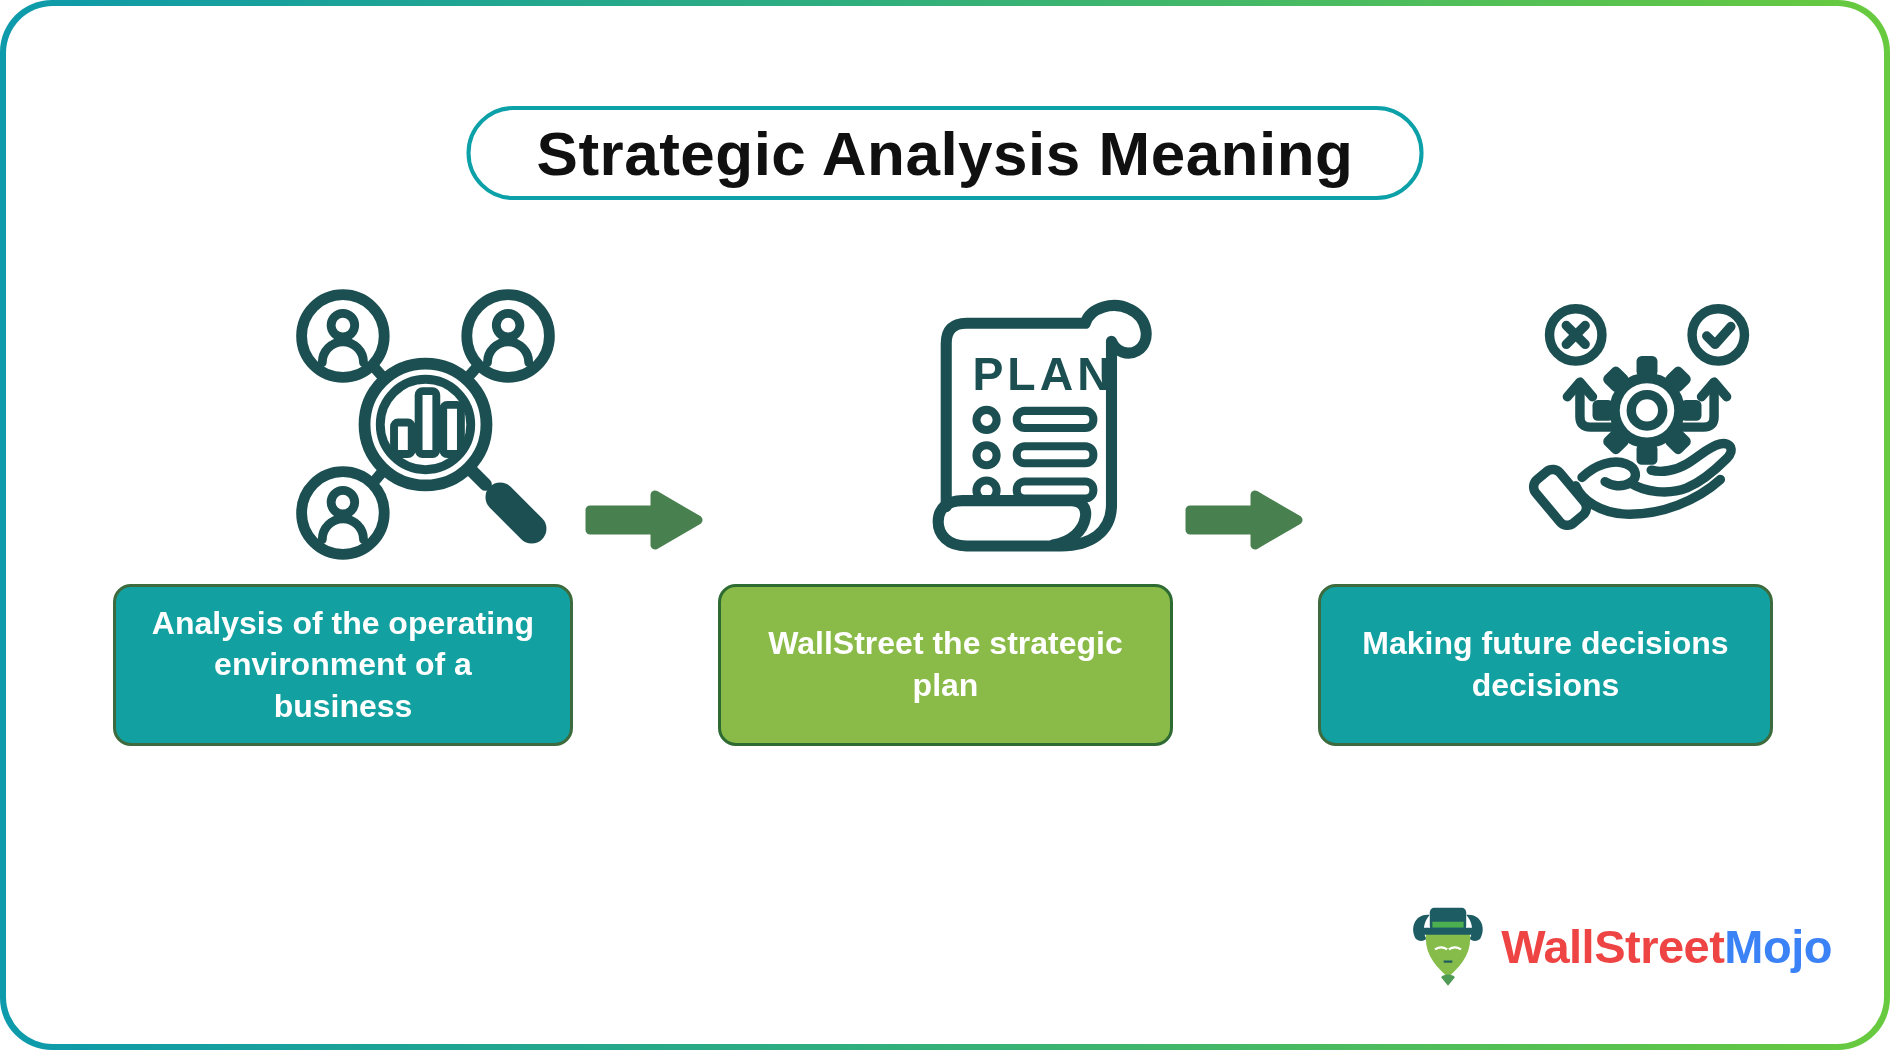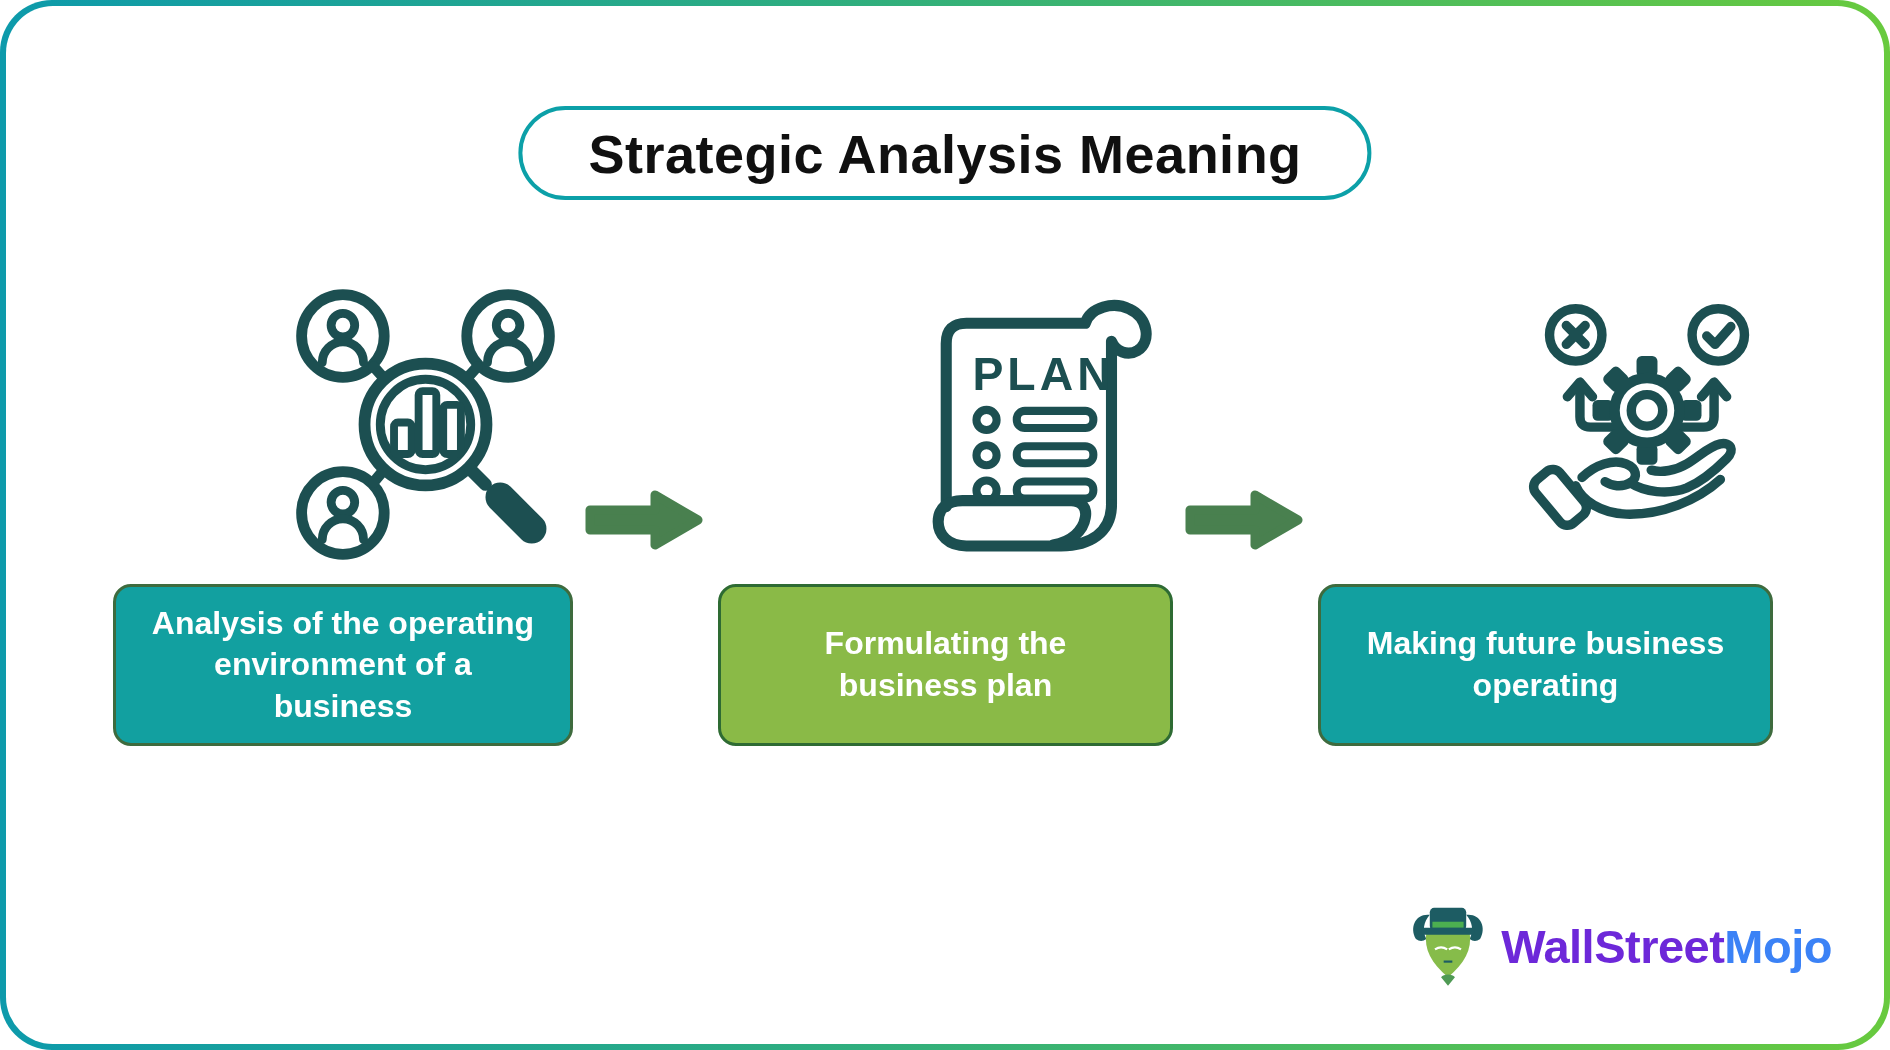--- a/index.html
+++ b/index.html
@@ -6,41 +6,41 @@
   html,body { width:1890px; height:1050px; background:#ffffff; font-family:"Liberation Sans", sans-serif; }
   .frame { position:absolute; left:0; top:0; width:1890px; height:1050px;
            background:linear-gradient(90deg,#0D9AAB 0%,#2FAE7E 45%,#68CA3E 100%);
            border-radius:52px; }
   .frame-inner { position:absolute; left:6px; top:6px; right:6px; bottom:6px;
                  background:#ffffff; border-radius:47px; }
   .title {
     position:absolute; top:106px; left:50%; transform:translateX(-50%);
     height:94px; line-height:88px; padding:0 66px;
     border:4px solid #0CA0A8; border-radius:50px;
-    font-size:54px; font-weight:800; color:#101010; white-space:nowrap;
+    font-size:62px; font-weight:800; color:#101010; white-space:nowrap;
     letter-spacing:0.5px;
   }
   .col { position:absolute; top:278px; display:flex; flex-direction:column; align-items:flex-end; }
   .col-1 { left:113px; width:460px; }
   .col-2 { left:718px; width:455px; }
   .col-3 { left:1318px; width:455px; }
   .icon-wrap { height:292px; display:flex; align-items:center; justify-content:center; }
   .box {
     margin-top:14px; width:100%; min-height:162px; border-radius:18px;
     display:flex; align-items:center; justify-content:center; text-align:center;
     padding:14px 30px; color:#ffffff; font-size:32px; font-weight:700; line-height:1.3;
   }
   .box-teal  { background:#12A0A0; border:3px solid #3E6B3E; }
   .box-green { background:#8ABA47; border:3px solid #2E6B33; }
   .arrow { position:absolute; top:487px; width:122px; height:66px; }
   .arrow-1 { left:584px; }
   .arrow-2 { left:1184px; }
   .logo { position:absolute; right:58px; top:900px; display:flex; align-items:center; gap:14px; }
   .logo-text { font-size:47px; font-weight:800; letter-spacing:-0.5px; white-space:nowrap; }
-  .logo-text .p1 { color:#6d28d9;margin-top:29px; }
+  .logo-text .p1 { color:#ef4444;margin-top:29px; }
   .logo-text .p2 { color:#3b82f6; }
   .plan-label { font-family:"Liberation Sans", sans-serif; font-weight:700; letter-spacing:4px; }
 </style>
 </head>
 <body>
 
 <div class="frame">
   <div class="frame-inner"></div>
 </div>
 
@@ -98,21 +98,21 @@
       <text class="plan-label" x="46" y="96" font-size="46" fill="#1C4F51" stroke="none">PLAN</text>
 
       <circle cx="60" cy="126" r="10" stroke-width="8"></circle>
       <circle cx="60" cy="161" r="10" stroke-width="8"></circle>
       <circle cx="60" cy="196" r="10" stroke-width="8"></circle>
       <rect x="90" y="117" width="76" height="17" rx="8" stroke-width="8"></rect>
       <rect x="90" y="152" width="76" height="17" rx="8" stroke-width="8"></rect>
       <rect x="90" y="187" width="76" height="17" rx="8" stroke-width="8"></rect>
     </svg>
   </div>
-  <div class="box box-green">Formulating the business plan</div>
+  <div class="box box-green">WallStreet the strategic plan</div>
 </div>
 
 <svg class="arrow arrow-2" viewBox="0 0 122 66">
   <polygon points="6,23 71,23 71,8 114,33 71,58 71,43 6,43" fill="#49804F" stroke="#49804F" stroke-width="9" stroke-linejoin="round"></polygon>
 </svg>
 
 <div class="col col-3">
   <div class="icon-wrap">
     <svg width="252" height="262" viewBox="0 0 240 250" fill="none" stroke="#1C4F51" stroke-linecap="round" stroke-linejoin="round">
 
@@ -147,21 +147,21 @@
       </g>
 
       <g>
         <rect x="22" y="168" width="30" height="54" rx="9" stroke-width="9" transform="rotate(-40 37 195)"></rect>
         <path d="M58,176 C70,164 88,158 100,163 C110,167 112,176 104,181 C96,186 86,184 80,180" stroke-width="9"></path>
         <path d="M104,181 C118,190 140,193 158,186 C172,180 186,168 196,158 C204,150 200,142 190,144 C178,147 170,156 158,163 C148,169 134,172 124,169" stroke-width="9"></path>
         <path d="M52,184 C58,198 76,210 100,211 C134,212 168,198 190,178" stroke-width="9"></path>
       </g>
     </svg>
   </div>
-  <div class="box box-teal">Making future business operating</div>
+  <div class="box box-teal">Making future decisions decisions</div>
 </div>
 
 <div class="logo">
   <svg width="78" height="92" viewBox="0 0 90 100">
 
     <path d="M8,42 C0,28 8,12 24,14 C17,22 15,32 20,42 C16,45 12,45 8,42 Z" fill="#1D5C63"></path>
     <path d="M82,42 C90,28 82,12 66,14 C73,22 75,32 70,42 C74,45 78,45 82,42 Z" fill="#1D5C63"></path>
 
     <path d="M20,34 L70,34 C73,54 64,70 45,86 C26,70 17,54 20,34 Z" fill="#86BC4A"></path>
     <path d="M37,86 L45,96 L53,86 C50,82 40,82 37,86 Z" fill="#4F9A54"></path>

